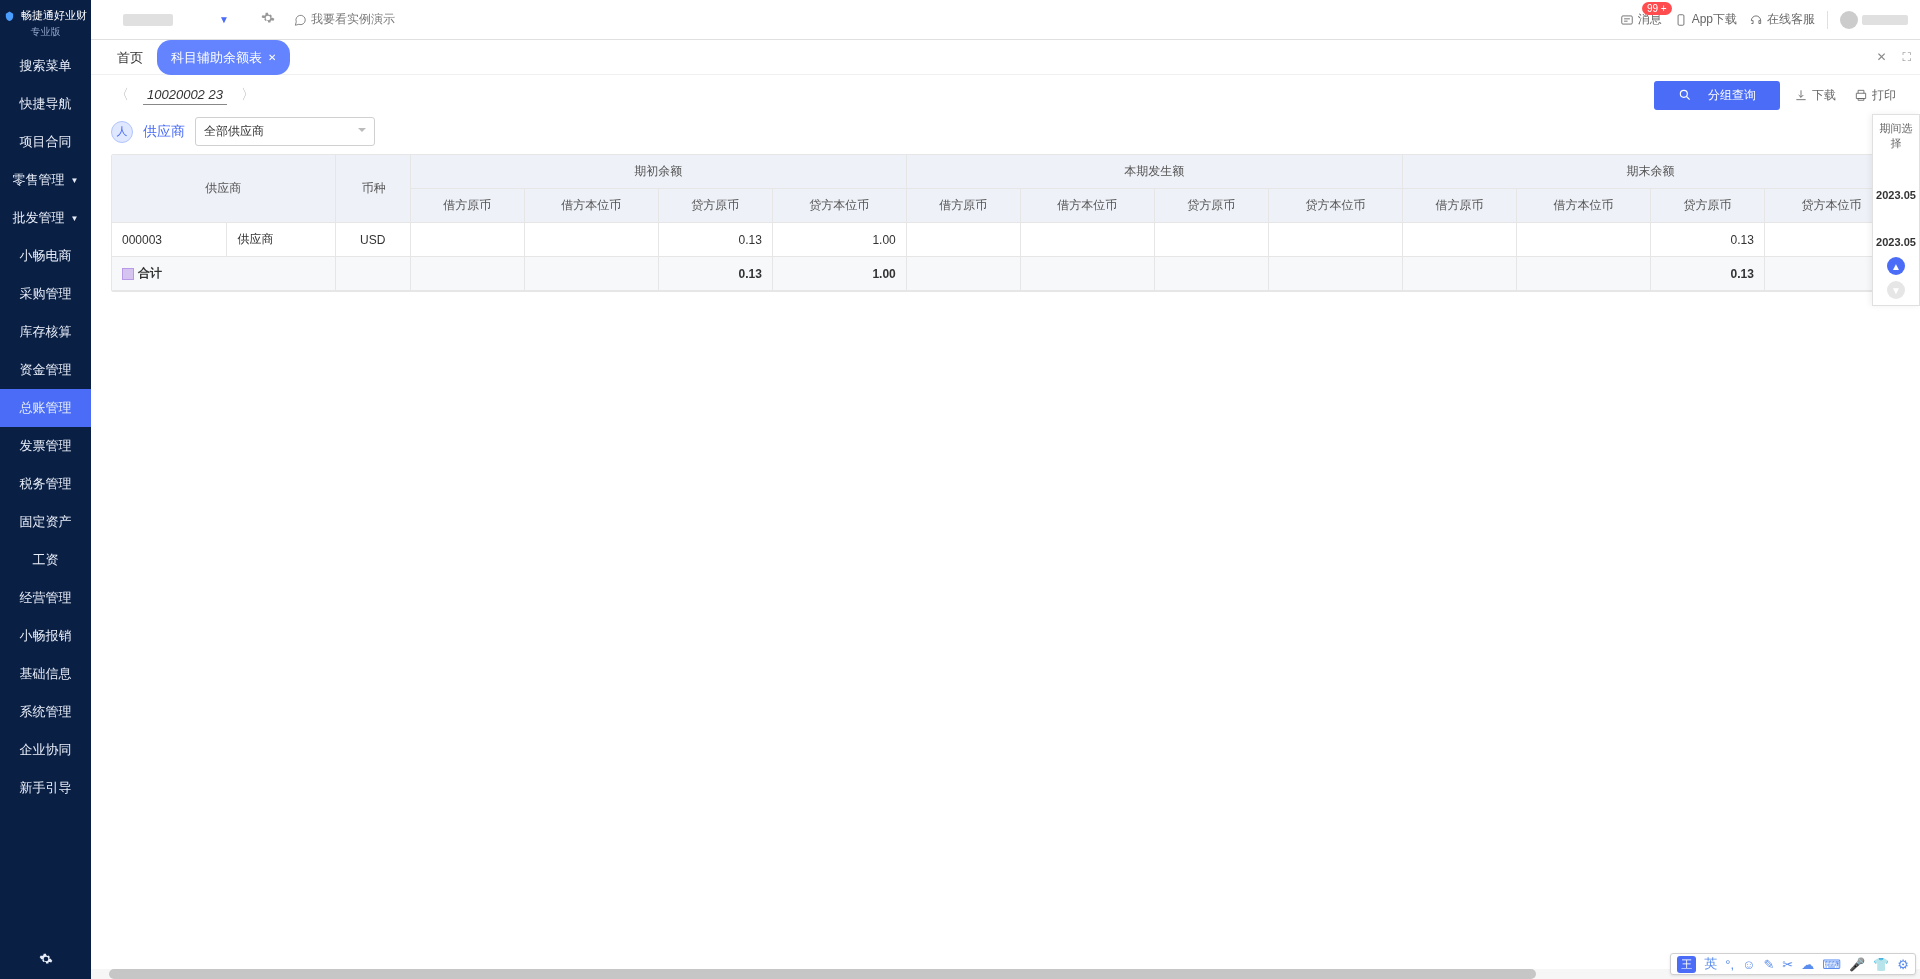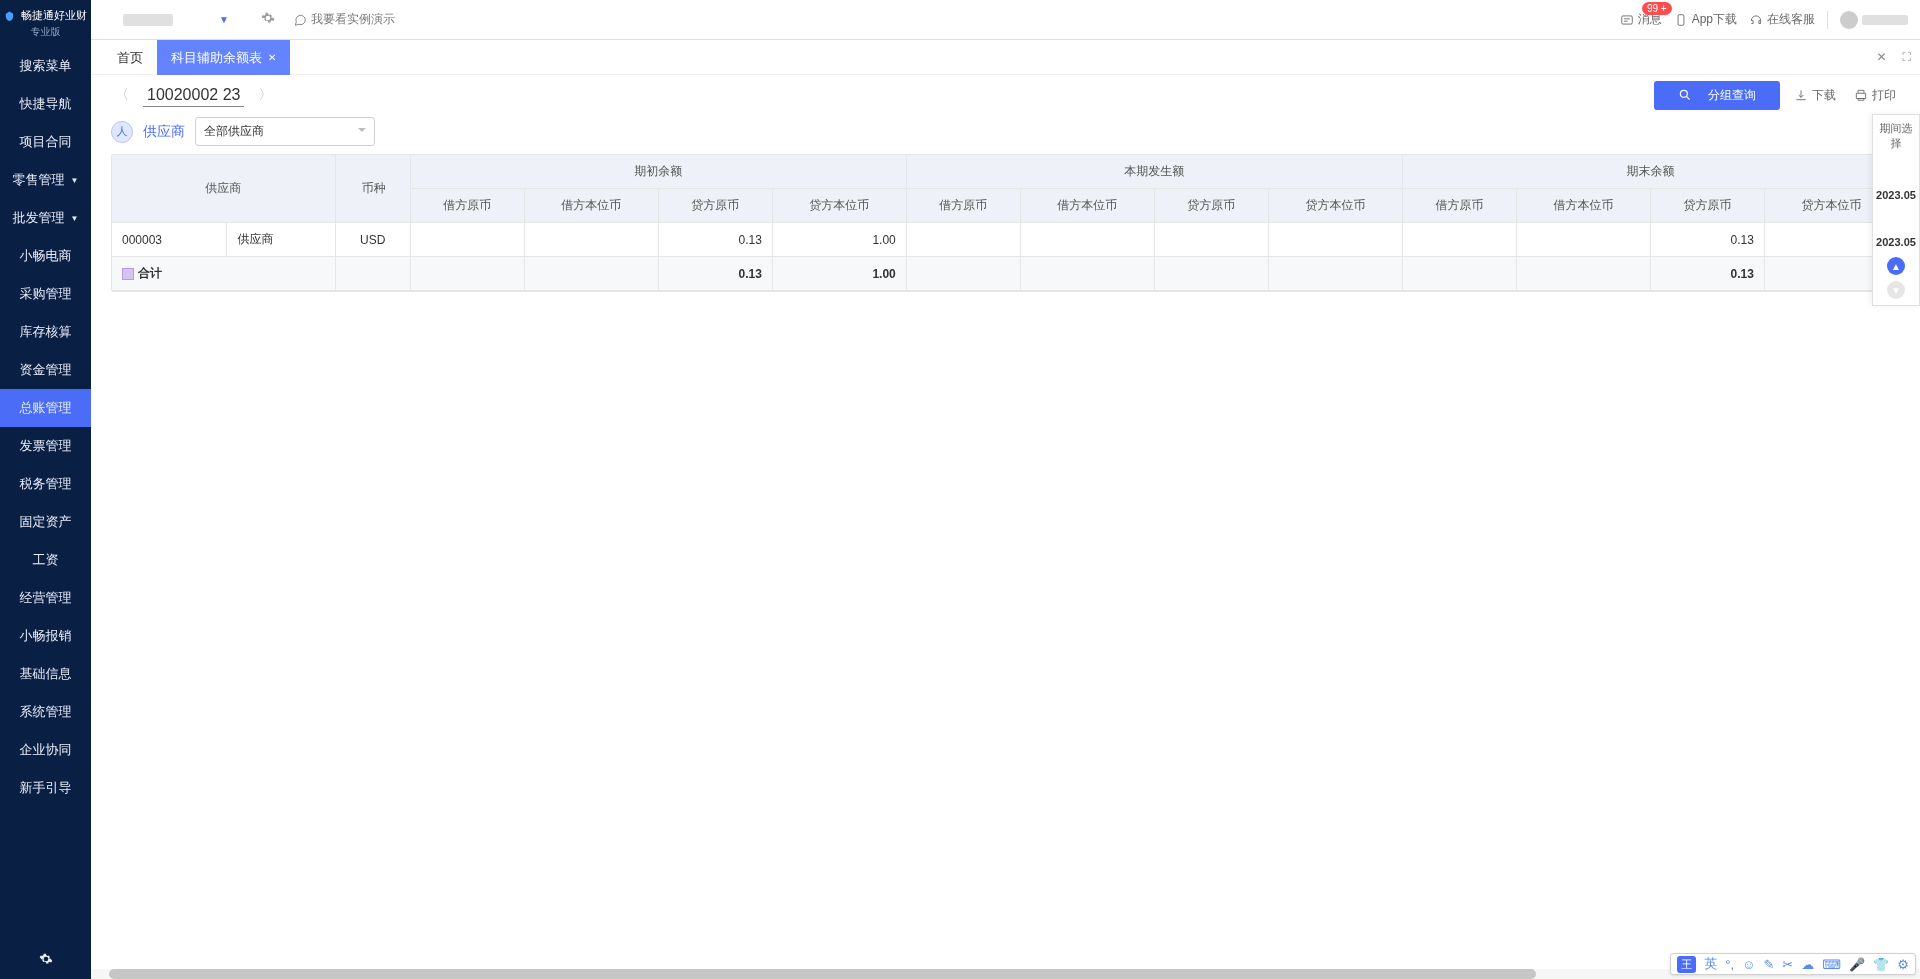--- a/index.html
+++ b/index.html
@@ -31,29 +31,29 @@
 .topbar-spacer { flex: 1; }
 .top-btn { display: flex; align-items: center; gap: 4px; color: #666; cursor: pointer; position: relative; }
 .badge { position: absolute; top: -9px; right: -10px; background: #ff4d4f; color: #fff; border-radius: 8px; padding: 1px 5px; font-size: 10px; }
 .sep { width: 1px; height: 18px; background: #e0e0e0; }
 .avatar { width: 18px; height: 18px; border-radius: 50%; background: #ccc; }
 .user-masked { background: #e0e0e0; width: 46px; height: 10px; border-radius: 2px; }
 
 
 .tabbar { height: 35px; display: flex; align-items: center; padding: 0 12px; border-bottom: 1px solid #f0f0f0; position: relative; }
 .tab { padding: 0 14px; height: 35px; line-height: 35px; font-size: 13px; cursor: pointer; }
-.tab.active { background: #6383ff; color: #fff; display: flex; align-items: center; gap: 6px; }
+.tab.active { background: #6383ff; color: #fff; display: flex; align-items: center; gap: 6px; border-radius: 14px; }
 .tab-close { font-size: 10px; }
 .tab-actions { position: absolute; right: 6px; display: flex; gap: 10px; color: #888; }
 .tab-act { cursor: pointer; padding: 3px; }
 
 
 .toolbar { height: 40px; display: flex; align-items: center; padding: 0 20px; gap: 10px; }
 .arrow-btn { color: #bbb; cursor: pointer; font-size: 14px; padding: 0 4px; }
-.acct-code { border-bottom: 1px solid #888; padding: 2px 4px; font-size: 16px; }
+.acct-code { border-bottom: 1px solid #888; padding: 2px 4px; font-size: 13px; font-style: italic; }
 .toolbar-spacer { flex: 1; }
 .btn-primary { background: #4a6cf7; color: #fff; border: none; border-radius: 3px; padding: 6px 24px; cursor: pointer; display: flex; align-items: center; gap: 16px; font-size: 12px; }
 .btn-link { color: #666; cursor: pointer; display: flex; align-items: center; gap: 4px; padding: 0 4px; }
 
 
 .filter-row { display: flex; align-items: center; gap: 10px; padding: 2px 20px 8px; }
 .sup-badge { width: 22px; height: 22px; border-radius: 50%; background: #e0e8ff; border: 1px solid #b0c4ff; color: #4a6cf7; display: flex; align-items: center; justify-content: center; font-size: 11px; }
 .sup-label { color: #4a6cf7; font-size: 14px; }
 .select { border: 1px solid #d0d0d0; border-radius: 3px; padding: 5px 24px 5px 8px; font-size: 12px; position: relative; cursor: pointer; min-width: 180px; }
 .select::after { content: ""; position: absolute; right: 8px; top: 50%; transform: translateY(-50%); border: 4px solid transparent; border-top-color: #bbb; }

